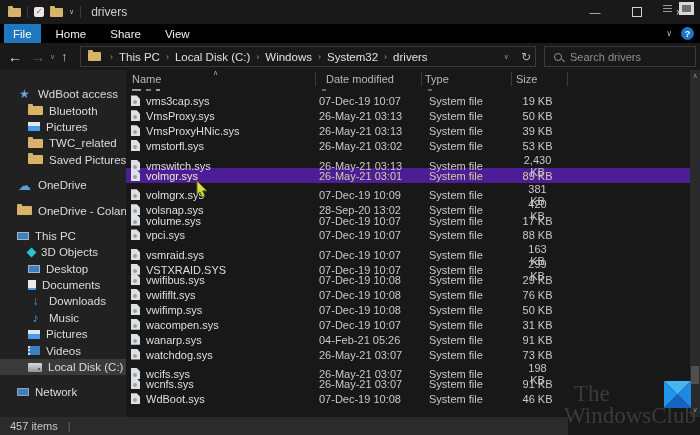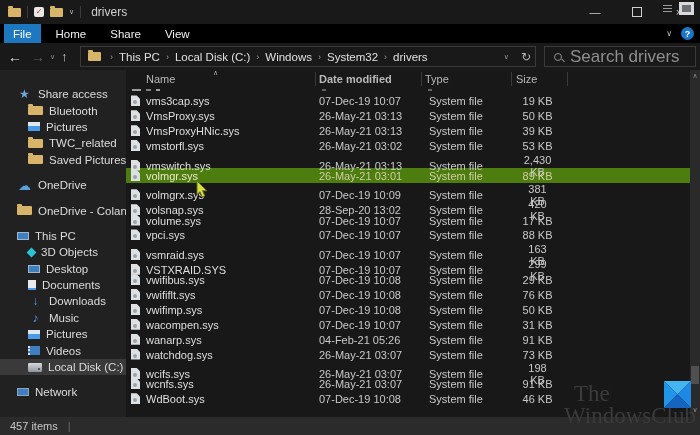--- a/index.html
+++ b/index.html
@@ -36,21 +36,21 @@
   .addrbox .ifolder{margin:0 5px 0 7px;}
   .crumbs{display:flex;align-items:center;font-size:11.5px;color:#e0e0e0;}
   .crumb{padding:0 2px;white-space:nowrap;}
   .csep{color:#9a9a9a;font-size:9px;padding:0 4px;}
   .addr-right{position:absolute;right:4px;top:0;height:19px;display:flex;align-items:center;gap:12px;}
   .adrop{font-size:7px;color:#9a9a9a;}
   .arefresh{font-size:12px;color:#b5b5b5;}
   .searchbox{position:absolute;left:544px;top:3px;width:152px;height:21px;background:#191919;border:1px solid #3a3a3a;box-sizing:border-box;display:flex;align-items:center;}
   .isearch{width:6px;height:6px;border:1.4px solid #8f8f8f;border-radius:50%;position:relative;margin:0 8px 0 9px;}
   .isearch:after{content:"";position:absolute;width:4px;height:1.4px;background:#8f8f8f;transform:rotate(45deg);right:-3.5px;bottom:-1.5px;}
-  .sph{font-size:17px;color:#8f8f8f;}
+  .sph{font-size:11px;color:#8f8f8f;}
   
   .sidebar{position:absolute;left:0;top:70px;width:126px;height:347px;background:#212121;padding-top:16px;box-sizing:border-box;overflow:hidden;}
   .sitem{display:flex;align-items:center;height:16.4px;font-size:11.5px;color:#dcdcdc;white-space:nowrap;}
   .sitem.lvl1{padding-left:17px;}
   .sitem.lvl2{padding-left:28px;}
   .sitem.gap{margin-top:9px;}
   .sitem.selected{background:#3a3a3a;}
   .sic{display:inline-flex;width:15px;justify-content:center;align-items:center;margin-right:6px;flex:none;font-size:12px;line-height:1;}
   .istar{color:#6ea3d8;font-size:12px;}
   .icloud{color:#5a9fdc;font-size:13px;}
@@ -61,41 +61,41 @@
   .idoc{width:8px;height:10px;background:#e8eaec;border-bottom:2px solid #4a9ce8;box-sizing:border-box;}
   .ipic{width:12px;height:9px;background:linear-gradient(180deg,#dfe8f0 0 45%,#4a9ce8 45% 100%);}
   .ivid{width:12px;height:9px;background:#3e7fc1;border-left:2px dotted #d9e2ea;box-sizing:border-box;}
   .idrive{width:14px;height:9px;background:linear-gradient(#d7dadd,#8f959b);border-radius:1px;position:relative;}
   .idrive:after{content:"";position:absolute;right:2px;bottom:2px;width:2px;height:2px;background:#3c4248;border-radius:50%;}
   .inet{width:12px;height:8px;background:#3e7fc1;border:1px solid #8fa6ba;box-sizing:border-box;}
   
   .filepane{position:absolute;left:126px;top:70px;width:564px;height:347px;background:#181818;}
   .colheaders{position:absolute;left:0;top:0;width:564px;height:18px;font-size:11px;color:#b9b9b9;}
   .ch{position:absolute;top:3px;}
-  .ch-name{left:20px;} .ch-date{left:193px;font-weight:bold;} .ch-type{left:299px;} .ch-size{left:390px;}
+  .ch-name{left:6px;} .ch-date{left:200px;} .ch-type{left:299px;} .ch-size{left:390px;}
   .hsep{position:absolute;top:2px;width:1px;height:14px;background:#3a3a3a;}
   .sortcaret{position:absolute;left:87px;top:-1px;font-size:7px;color:#b0b0b0;}
   .sliver{position:absolute;left:0;top:18px;width:564px;height:6px;overflow:hidden;}
   .sl{position:absolute;top:1px;height:2px;background:#9aa0a5;}
   .rows{position:absolute;left:0;top:24px;width:564px;}
   .frow{display:grid;grid-template-columns:189px 106px 90px 56px;height:14.9px;align-items:center;font-size:11px;color:#c9c9c9;}
   .frow .cname{display:flex;align-items:flex-start;padding-left:5px;color:#dfdfdf;overflow:hidden;white-space:nowrap;}
   .frow .cdate{padding-left:4px;} .frow .ctype{padding-left:8px;}
   .frow .csize{text-align:center;padding-right:13px;margin-left:10px;}
   .ifile{display:inline-block;width:9px;height:11px;background:#dde1e4;clip-path:polygon(0 0,64% 0,100% 30%,100% 100%,0 100%);margin-right:6px;flex:none;position:relative;}
   .ifile:after{content:"";position:absolute;left:2px;bottom:2px;width:4px;height:4px;border-radius:50%;background:#9aa2a8;}
-  .frow.hl{background:#4d7c0f;}
+  .frow.hl{background:#4c1d95;}
   .frow.hl .cname{color:#eaeac9;}
   .frow.hl .cdate,.frow.hl .ctype,.frow.hl .csize{color:#cfcfa2;}
   
   .vscroll{position:absolute;left:690px;top:70px;width:10px;height:347px;background:#2a2a2a;}
   .varrow{position:absolute;left:0;width:10px;text-align:center;font-size:7px;color:#8d8d8d;}
   .vthumb{position:absolute;left:1px;top:296px;width:8px;height:18px;background:#4f4f4f;}
   
-  .statusbar{position:absolute;left:0;top:417px;width:700px;height:18px;background:#2b2b2b;display:flex;align-items:center;font-size:11px;color:#c8c8c8;z-index:20;}
+  .statusbar{position:absolute;left:0;top:417px;width:568px;height:18px;background:#2b2b2b;display:flex;align-items:center;font-size:11px;color:#c8c8c8;z-index:20;}
   .stext{margin-left:10px;}
   .ssep{margin-left:10px;color:#6a6a6a;}
   .sb-views{position:absolute;right:6px;top:2px;display:flex;gap:5px;z-index:46;}
   .v-details{width:13px;height:13px;display:flex;flex-direction:column;justify-content:center;gap:2px;padding:0 2px;box-sizing:border-box;}
   .v-details span{height:1px;background:#9a9a9a;}
   .v-thumbs{width:15px;height:13px;background:#d9d9d9;display:flex;align-items:center;justify-content:center;}
   .v-thumbs span{width:9px;height:7px;background:#6a7075;}
   
   .watermark{position:absolute;z-index:40;color:#3b3b3b;font-family:"Liberation Serif","DejaVu Serif",serif;pointer-events:none;white-space:nowrap;}
   .wm1{left:574px;top:381px;font-size:23px;}
@@ -166,21 +166,21 @@
 
     <div class="searchbox">
       <span class="isearch"></span>
       <span class="sph">Search drivers</span>
     </div>
   </div>
 
   <div class="sidebar">
       <div class="sitem lvl1">
         <span class="sic istar">★</span>
-        <span>Share access</span>
+        <span>WdBoot access</span>
       </div>
       <div class="sitem lvl2">
         <span class="sic ifolder"></span>
         <span>Bluetooth</span>
       </div>
       <div class="sitem lvl2">
         <span class="sic ipic"></span>
         <span>Pictures</span>
       </div>
       <div class="sitem lvl2">

